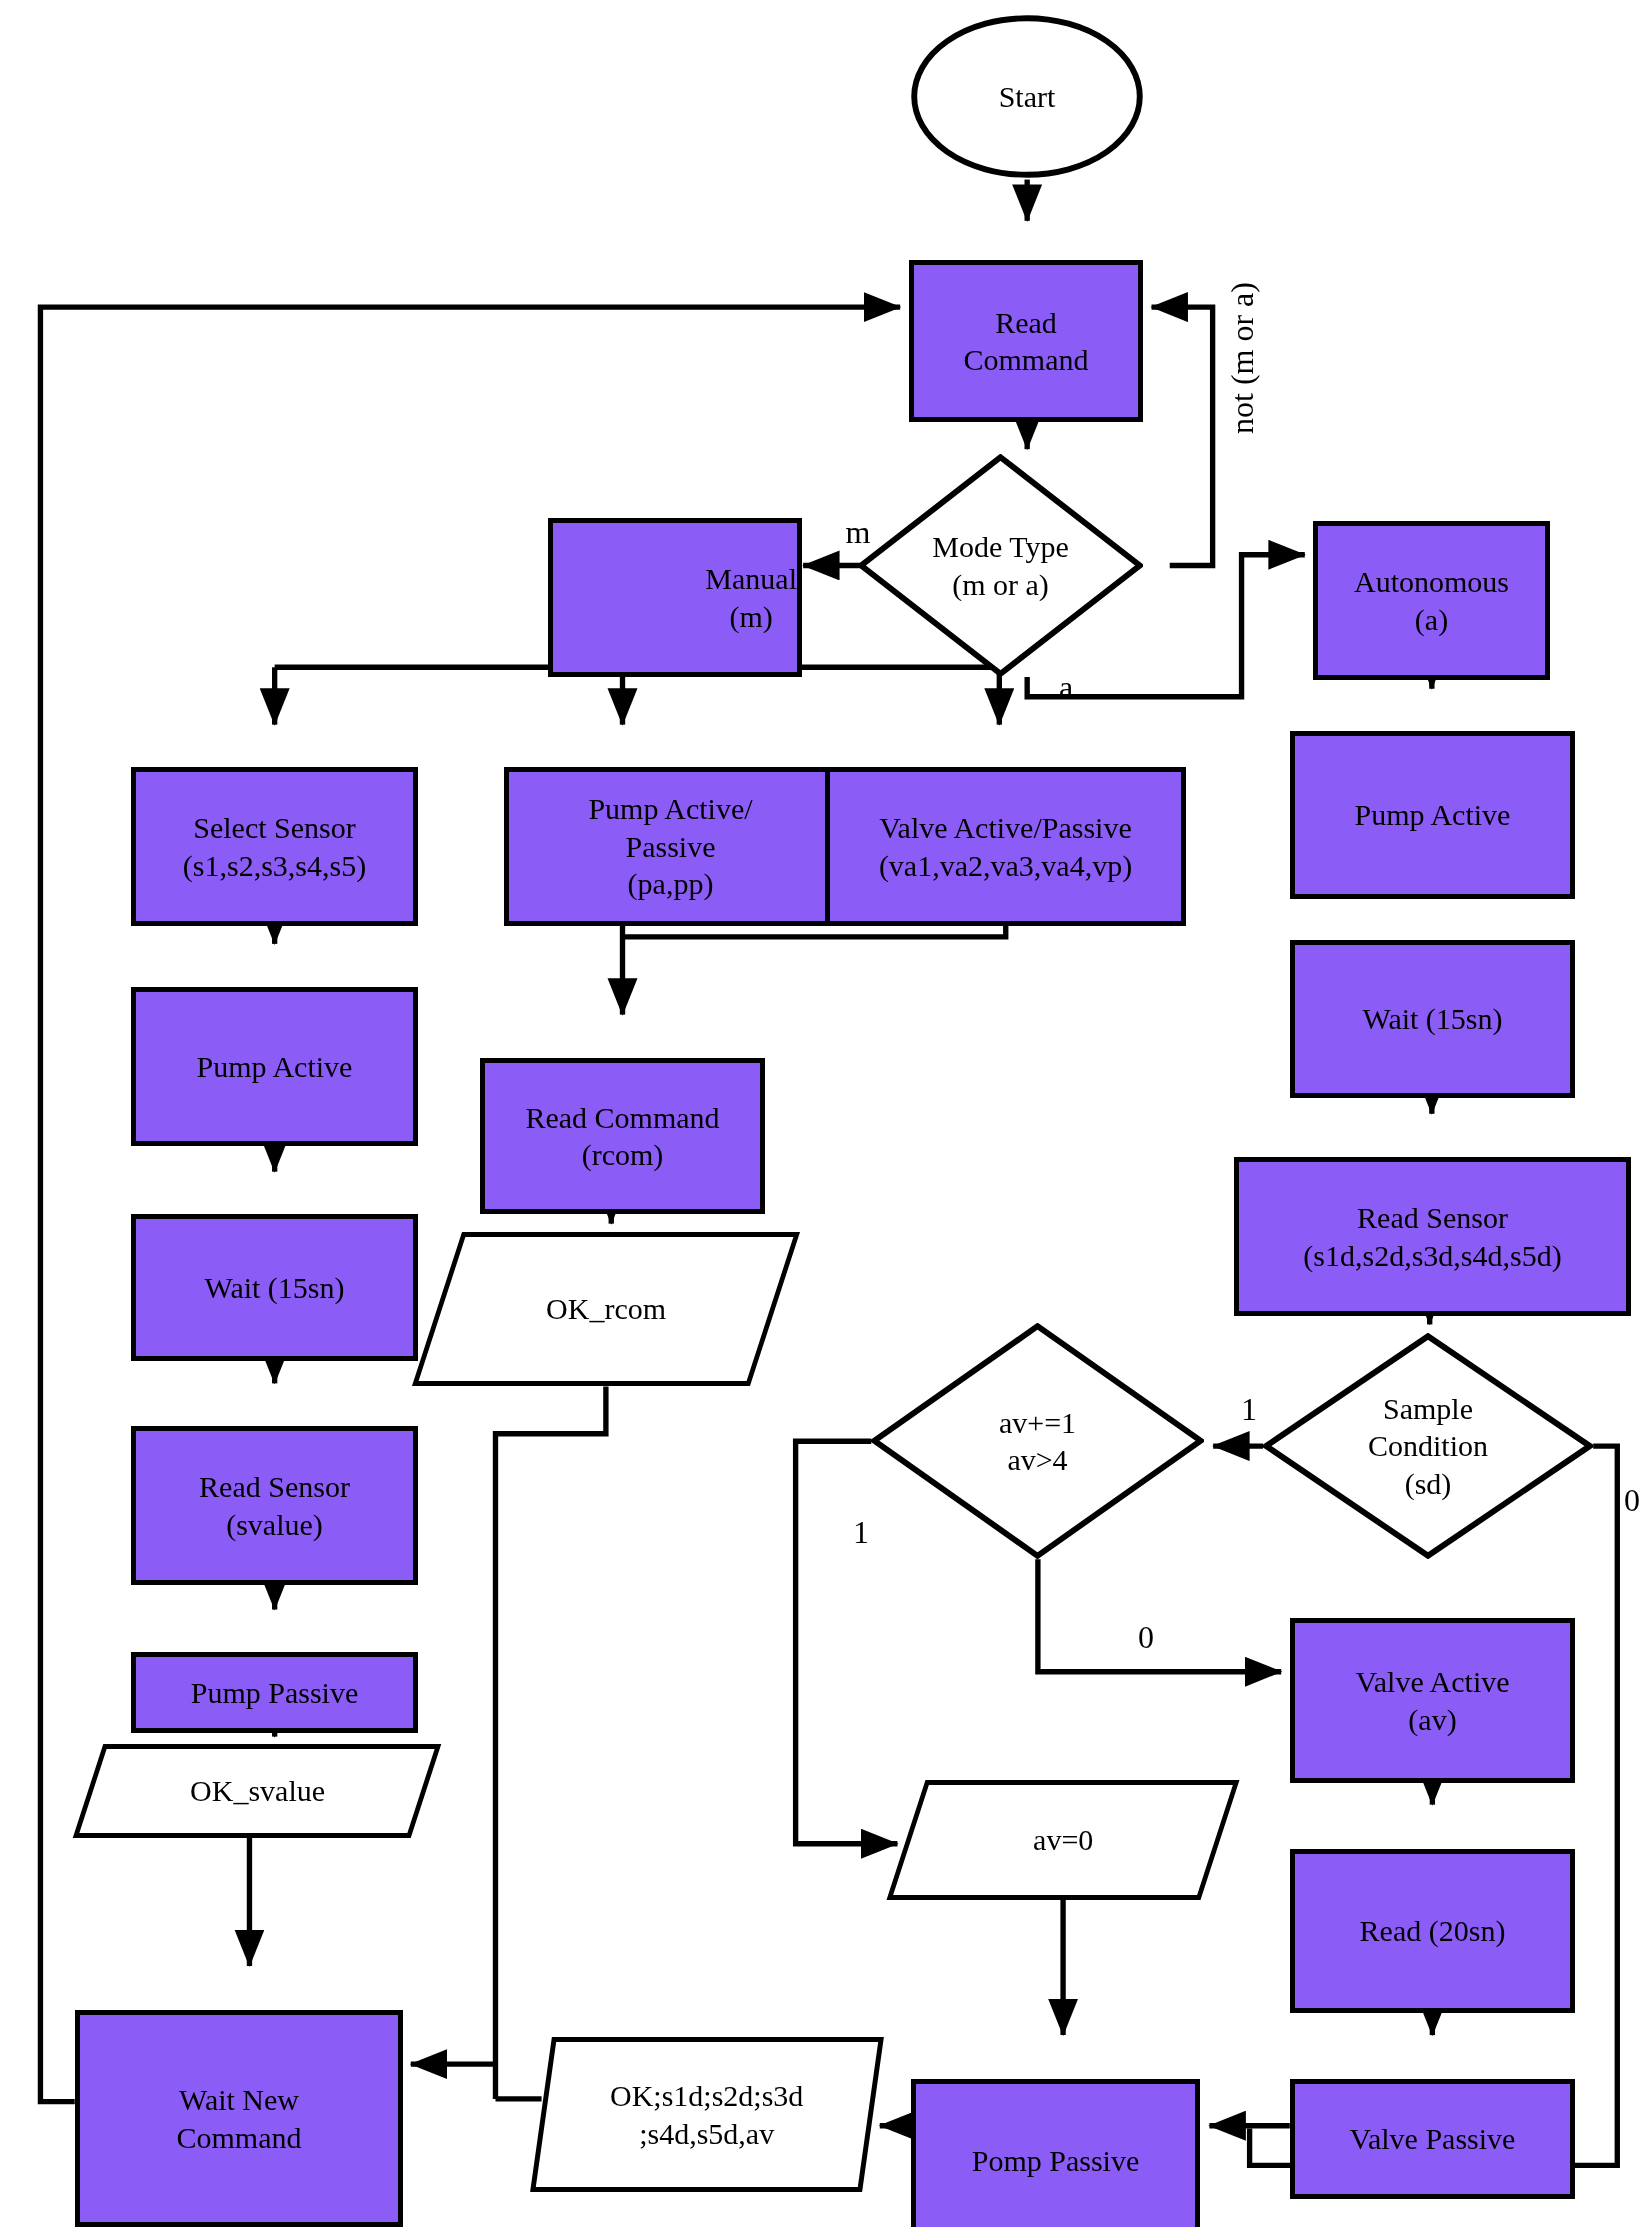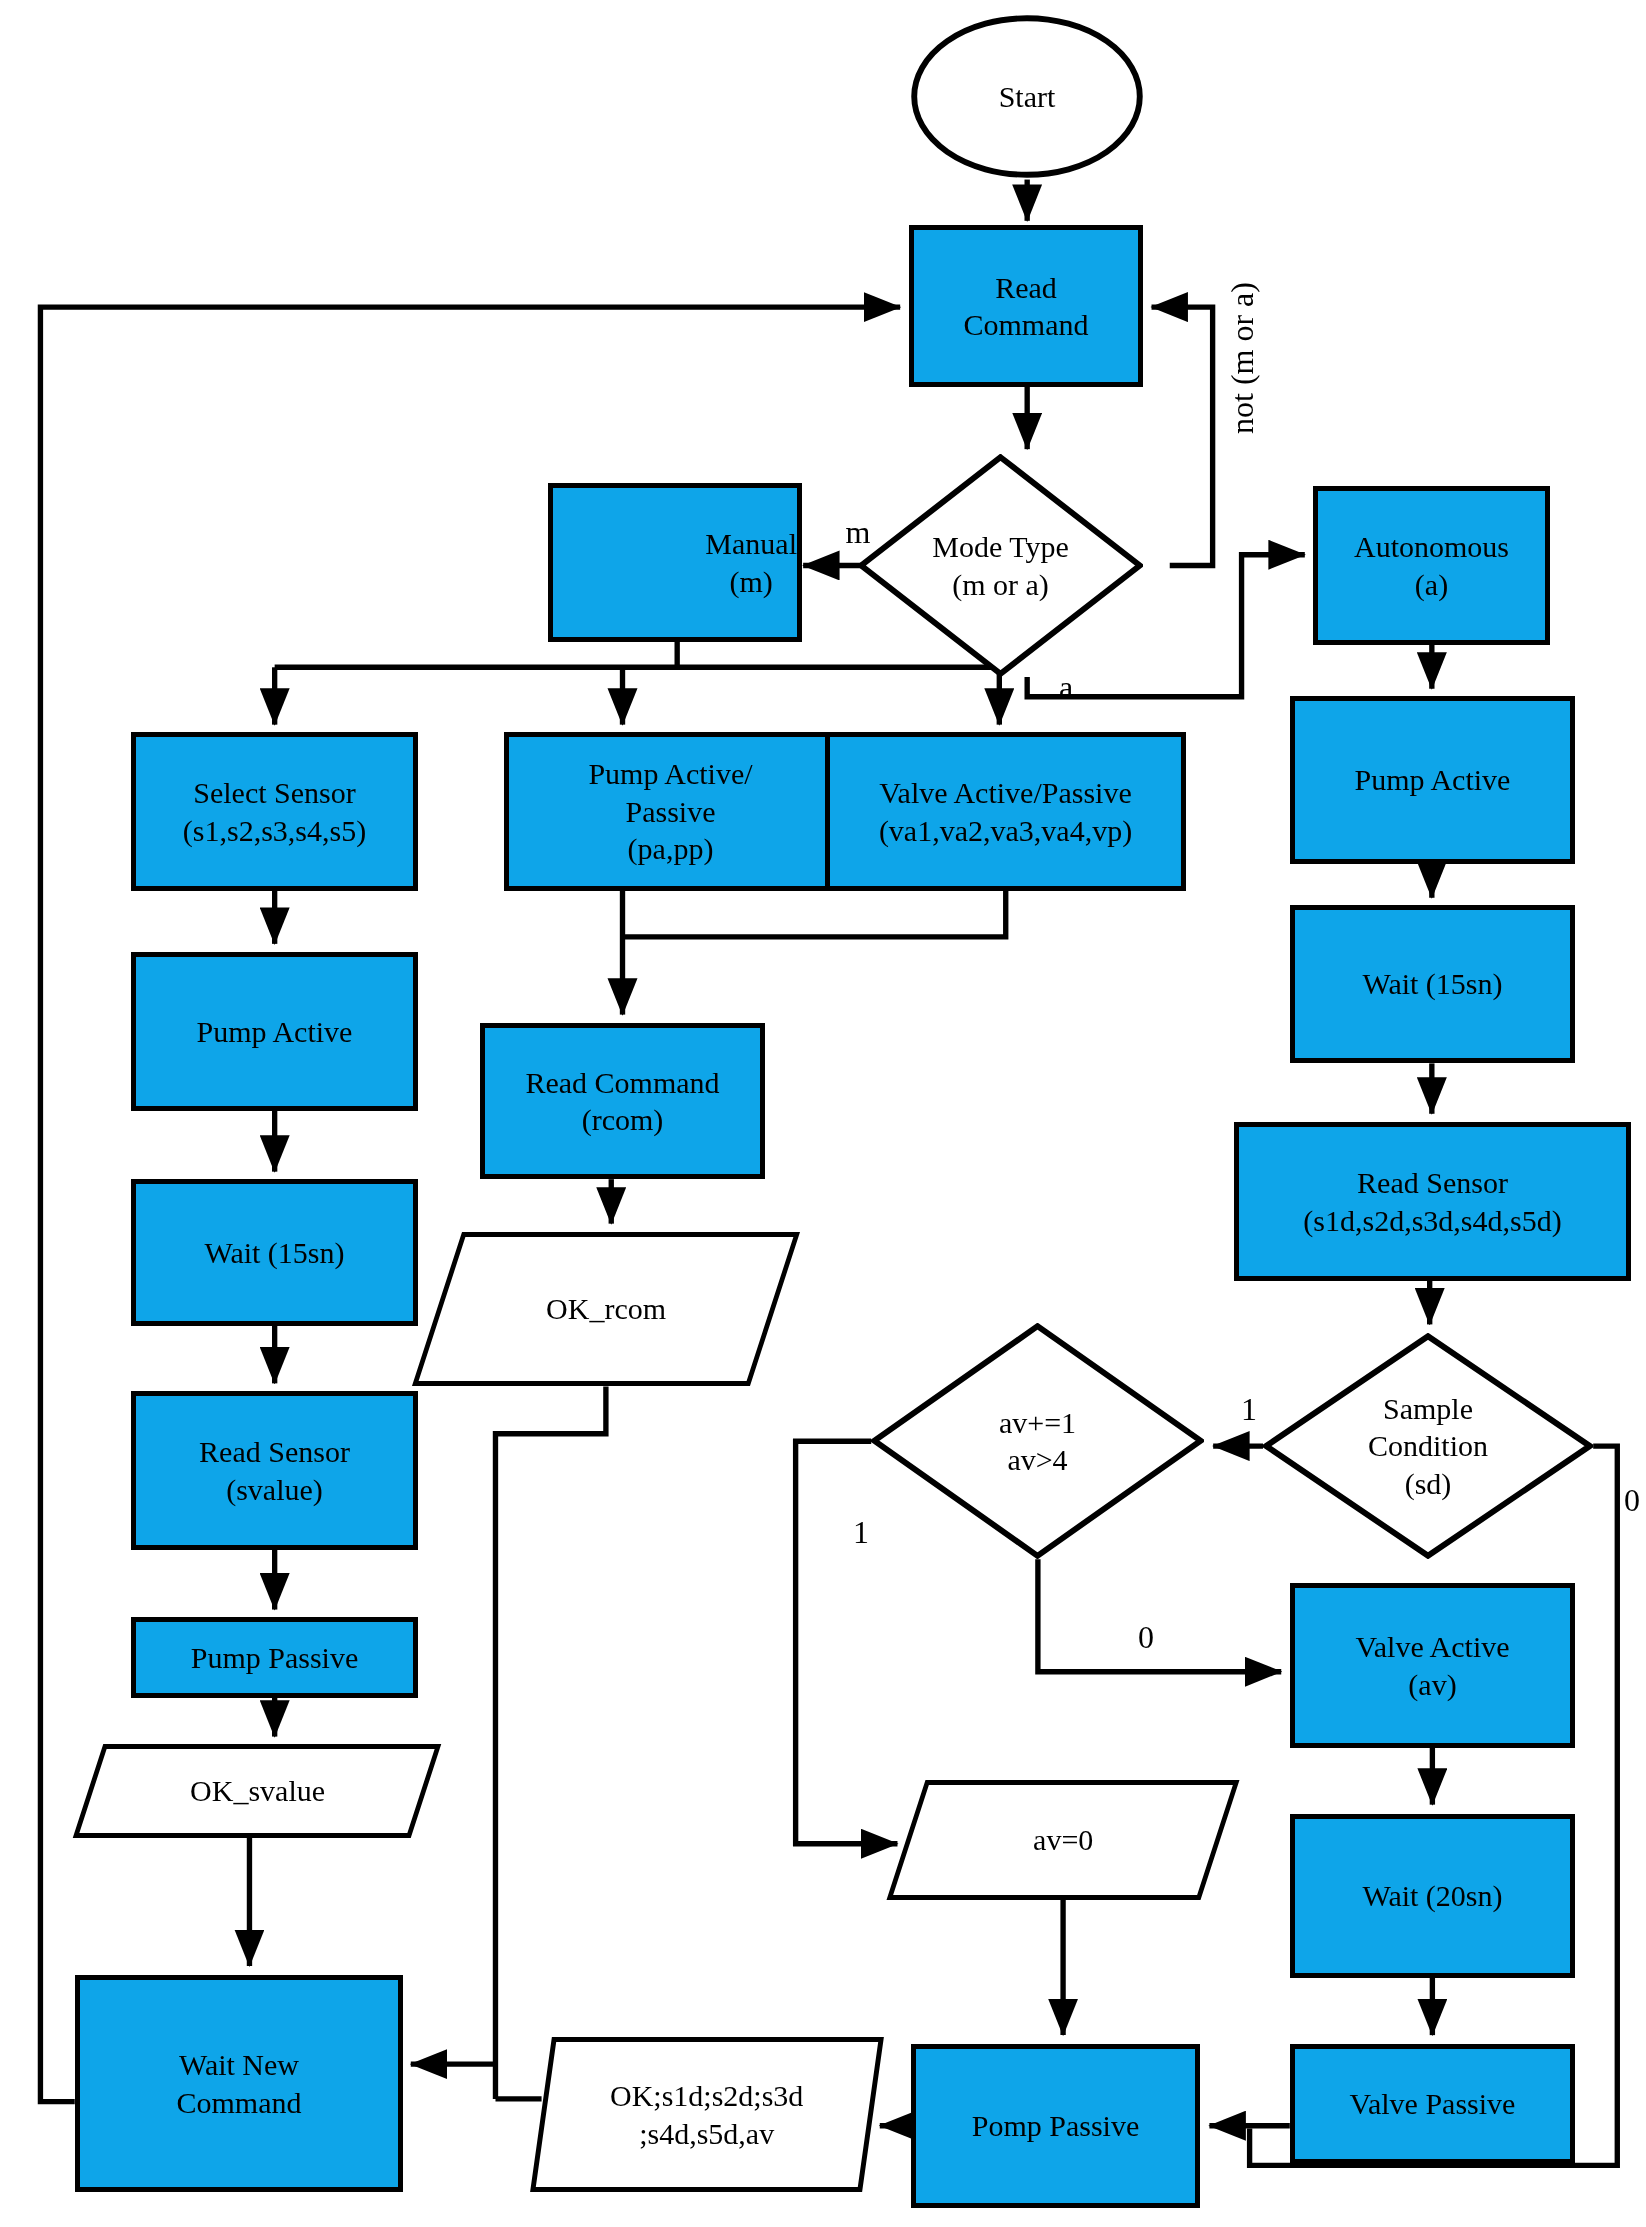--- a/index.html
+++ b/index.html
@@ -12,21 +12,21 @@
   }
   #wires{position:absolute;left:0;top:0;width:1647px;height:2227px;}
   .node{
     position:absolute;
     display:flex;align-items:center;justify-content:center;
     text-align:center;
     box-sizing:border-box;
     font-size:30px;line-height:1.25;
     z-index:2;
   }
-  .rect{border:5.9px solid #000;background:#0ea5e9;}
+  .rect{border:5.9px solid #000;background:#8b5cf6;margin-top:35px;}
   .para{border:5.9px solid #000;background:#fff;transform:skewX(-18deg);}
   .para.gentle{transform:skewX(-8deg);}
   .para .label{transform:skewX(18deg);}
   .para.gentle .label{transform:skewX(8deg);}
   .shapebg{position:absolute;left:0;top:0;width:100%;height:100%;z-index:0;}
   .label{position:relative;z-index:1;}
   .edge-label{
     position:absolute;z-index:3;
     font-size:32px;
     transform:translate(-50%,-50%);
@@ -252,21 +252,21 @@
 
   <div class="node rect" style="left:1290px;top:1583px;width:285px;height:165px;">
     <div class="label">
         <div>Valve Active</div>
         <div>(av)</div>
       </div>
   </div>
 
   <div class="node rect" style="left:1290px;top:1814px;width:285px;height:164px;">
     <div class="label">
-        <div>Wait (20sn)</div>
+        <div>Read (20sn)</div>
       </div>
   </div>
 
   <div class="node rect" style="left:1290px;top:2044px;width:285px;height:120px;">
     <div class="label">
         <div>Valve Passive</div>
       </div>
   </div>
 
   <div class="node para" style="left:906px;top:1780px;width:314px;height:120px;">

